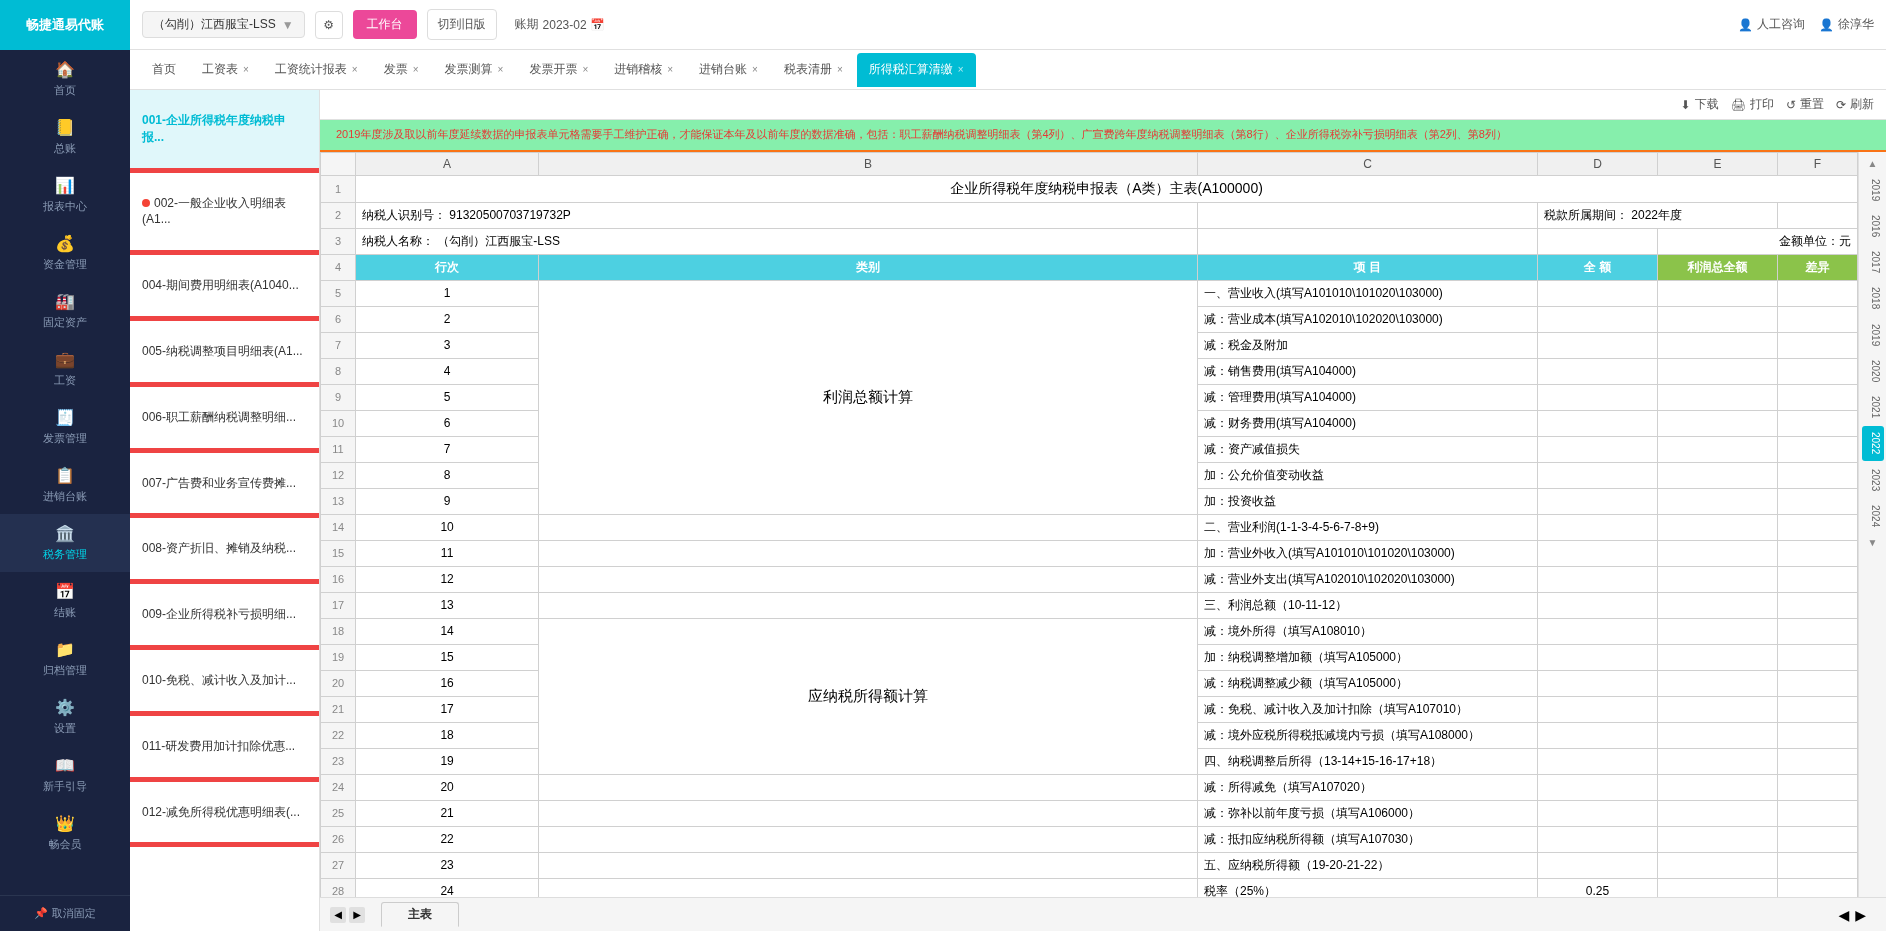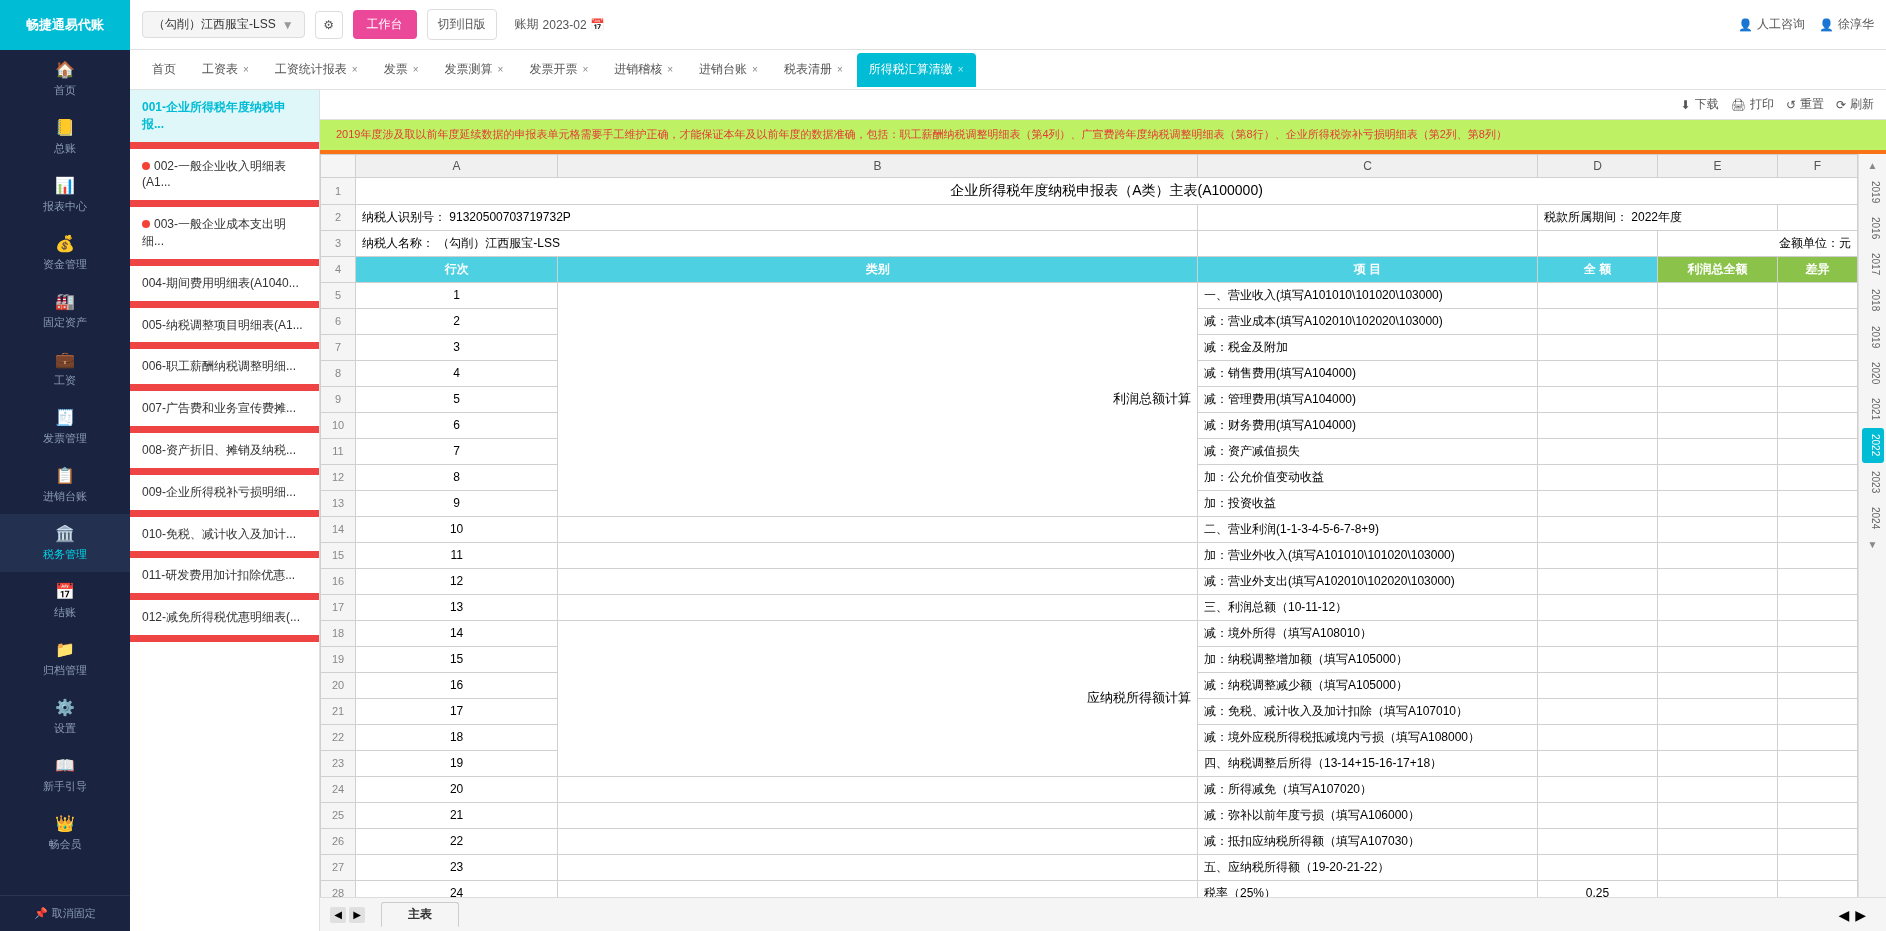--- a/index.html
+++ b/index.html
@@ -31,45 +31,45 @@
     .nav-tabs { background: white; height: 40px; display: flex; align-items: center; padding: 0 10px; border-bottom: 1px solid #e0e0e0; gap: 2px; flex-shrink: 0; overflow-x: auto; }
     .nav-tab { display: flex; align-items: center; padding: 0 12px; height: 34px; font-size: 12px; color: #555; cursor: pointer; border-radius: 4px 4px 0 0; gap: 5px; white-space: nowrap; }
     .nav-tab.active { background: #00bcd4; color: white; }
     .nav-tab .close-x { font-size: 10px; color: inherit; opacity: 0.7; }
 
     
     .content { flex: 1; display: flex; overflow: hidden; }
 
     
     .left-panel { width: 190px; background: white; border-right: 1px solid #e0e0e0; overflow-y: auto; flex-shrink: 0; }
-    .left-panel-item { padding: 9px 12px; font-size: 12px; cursor: pointer; color: #333; border-bottom: 7px solid #ef4444; line-height: 1.4; }
+    .left-panel-item { padding: 22px 12px; font-size: 12px; cursor: pointer; color: #333; border-bottom: 5px solid #ef4444; line-height: 1.4; }
     .left-panel-item.active { background: #e0f7fa; color: #00bcd4; font-weight: bold; }
     .left-panel-item .dot { display: inline-block; width: 8px; height: 8px; border-radius: 50%; margin-right: 4px; }
     .dot-red { background: #f44336; }
 
     
     .right-panel { flex: 1; display: flex; flex-direction: column; overflow: hidden; background: #f5f5f5; }
     .right-panel-toolbar { background: white; padding: 6px 12px; display: flex; align-items: center; justify-content: space-between; border-bottom: 1px solid #e0e0e0; flex-shrink: 0; }
     .toolbar-right { display: flex; gap: 12px; }
     .toolbar-btn { display: flex; align-items: center; gap: 4px; font-size: 12px; color: #555; cursor: pointer; }
 
-    .warning-bar { background: #bef264; padding: 6px 16px; font-size: 11px; color: #e53935; line-height: 1.6; border-bottom: 4px solid #f97316; flex-shrink: 0; }
+    .warning-bar { background: #86efac; padding: 6px 16px; font-size: 11px; color: #e53935; line-height: 1.6; border-bottom: 2px solid #f97316; flex-shrink: 0; }
 
     
     .sheet-area { flex: 1; overflow: auto; background: white; padding: 0; }
     .sheet-table { border-collapse: collapse; font-size: 12px; width: 100%; }
     .sheet-table th, .sheet-table td { border: 1px solid #d0d0d0; padding: 4px 6px; white-space: nowrap; }
     .sheet-table .row-num { background: #f5f5f5; color: #888; text-align: center; width: 35px; font-size: 11px; }
     .col-header { background: #f0f0f0; text-align: center; font-weight: normal; color: #555; padding: 3px 6px; }
     .cell-header-row { background: #4dd0e1; color: white; font-weight: bold; text-align: center; }
     .cell-green { background: #8bc34a; color: white; text-align: center; font-weight: bold; }
     .cell-title { text-align: center; font-size: 14px; font-weight: normal; }
     .cell-right { text-align: right; }
     .cell-center { text-align: center; }
-    .category-cell { text-align: right; vertical-align: middle; font-size: 13px; }
+    .category-cell { text-align: center; vertical-align: middle; font-size: 15px; }
 
     
     .sheet-bottom { background: #f5f5f5; padding: 4px 10px; border-top: 1px solid #ddd; display: flex; align-items: center; gap: 8px; flex-shrink: 0; }
     .sheet-tab { background: white; border: 1px solid #ccc; border-radius: 3px 3px 0 0; padding: 3px 26px; font-size: 12px; cursor: pointer; color: #333; }
     .sheet-tab.active { background: #f5f5f5; border-bottom: 1px solid #f5f5f5; font-weight: bold; }
     .nav-arrows { display: flex; gap: 3px; margin-right: 8px; }
     .nav-arrow { width: 16px; height: 16px; background: #e0e0e0; display: flex; align-items: center; justify-content: center; cursor: pointer; font-size: 10px; border-radius: 2px; }
 
     
     .year-sidebar { width: 28px; background: #f5f5f5; border-left: 1px solid #e0e0e0; display: flex; flex-direction: column; align-items: center; padding: 4px 0; gap: 2px; font-size: 11px; overflow: hidden; }
@@ -216,23 +216,20 @@
   </div>
 
   <div class="content">
 
     <div class="left-panel">
       <div class="left-panel-item active">
         <span>001-企业所得税年度纳税申报...</span>
       </div>
       <div class="left-panel-item">
         <span class="dot dot-red"></span><span>002-一般企业收入明细表(A1...</span>
-      </div>
-      <div class="left-panel-item">
-        <span class="dot dot-red"></span><span>003-一般企业成本支出明细...</span>
       </div>
       <div class="left-panel-item">
         <span>004-期间费用明细表(A1040...</span>
       </div>
       <div class="left-panel-item">
         <span>005-纳税调整项目明细表(A1...</span>
       </div>
       <div class="left-panel-item">
         <span>006-职工薪酬纳税调整明细...</span>
       </div>

